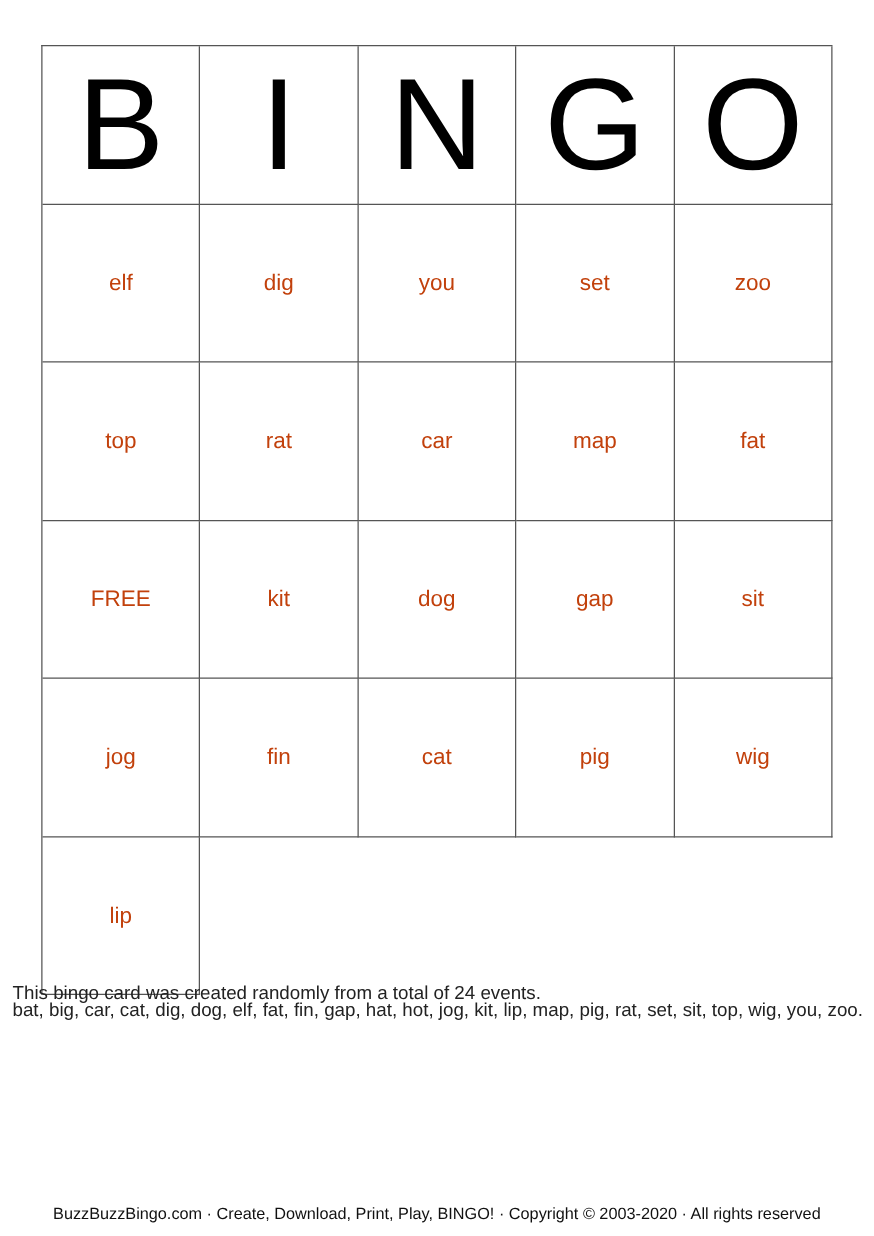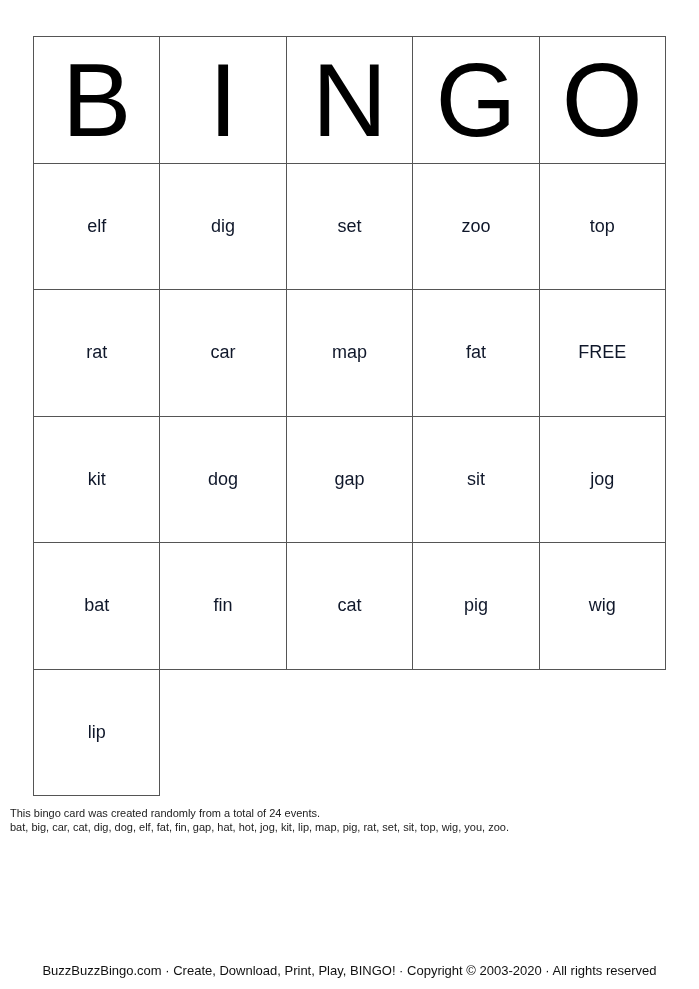--- a/index.html
+++ b/index.html
@@ -12,61 +12,61 @@
     width: 633px; height: 760px;
     display: grid;
     grid-template-columns: repeat(5, 1fr);
     grid-template-rows: repeat(6, 1fr);
     border-left: 1px solid #555; border-top: 1px solid #555;
     box-sizing: border-box;
   }
   .cell {
     border-right: 1px solid #555; border-bottom: 1px solid #555;
     display: flex; align-items: center; justify-content: center;
-    font-size: 18px; color: #0f172a;
+    font-size: 18px; color: #c2410c;
   }
   .cell.header { font-size: 104px; line-height: 1; color: #000; }
   .note {
-    position: absolute; left: 10px; top: 806px;
-    font-size: 11px; line-height: 14px; color: #222;
+    position: absolute; left: 10px; top: 788px;
+    font-size: 15px; line-height: 14px; color: #222;
   }
   .footer {
     position: absolute; left: 0; width: 699px; top: 963px;
     text-align: center; font-size: 13px; color: #111;
   }
 </style>
 </head>
 <body>
 
 <div class="card">
   <div class="cell header">B</div>
   <div class="cell header">I</div>
   <div class="cell header">N</div>
   <div class="cell header">G</div>
   <div class="cell header">O</div>
 
   <div class="cell">elf</div>
   <div class="cell">dig</div>
+  <div class="cell">you</div>
   <div class="cell">set</div>
 
   <div class="cell">zoo</div>
   <div class="cell">top</div>
   <div class="cell">rat</div>
   <div class="cell">car</div>
 
   <div class="cell">map</div>
   <div class="cell">fat</div>
   <div class="cell">FREE</div>
   <div class="cell">kit</div>
 
   <div class="cell">dog</div>
   <div class="cell">gap</div>
   <div class="cell">sit</div>
   <div class="cell">jog</div>
-  <div class="cell">bat</div>
 
   <div class="cell">fin</div>
   <div class="cell">cat</div>
   <div class="cell">pig</div>
   <div class="cell">wig</div>
   <div class="cell">lip</div>
 </div>
 
 <div class="note">
   <div>This bingo card was created randomly from a total of 24 events.</div>

